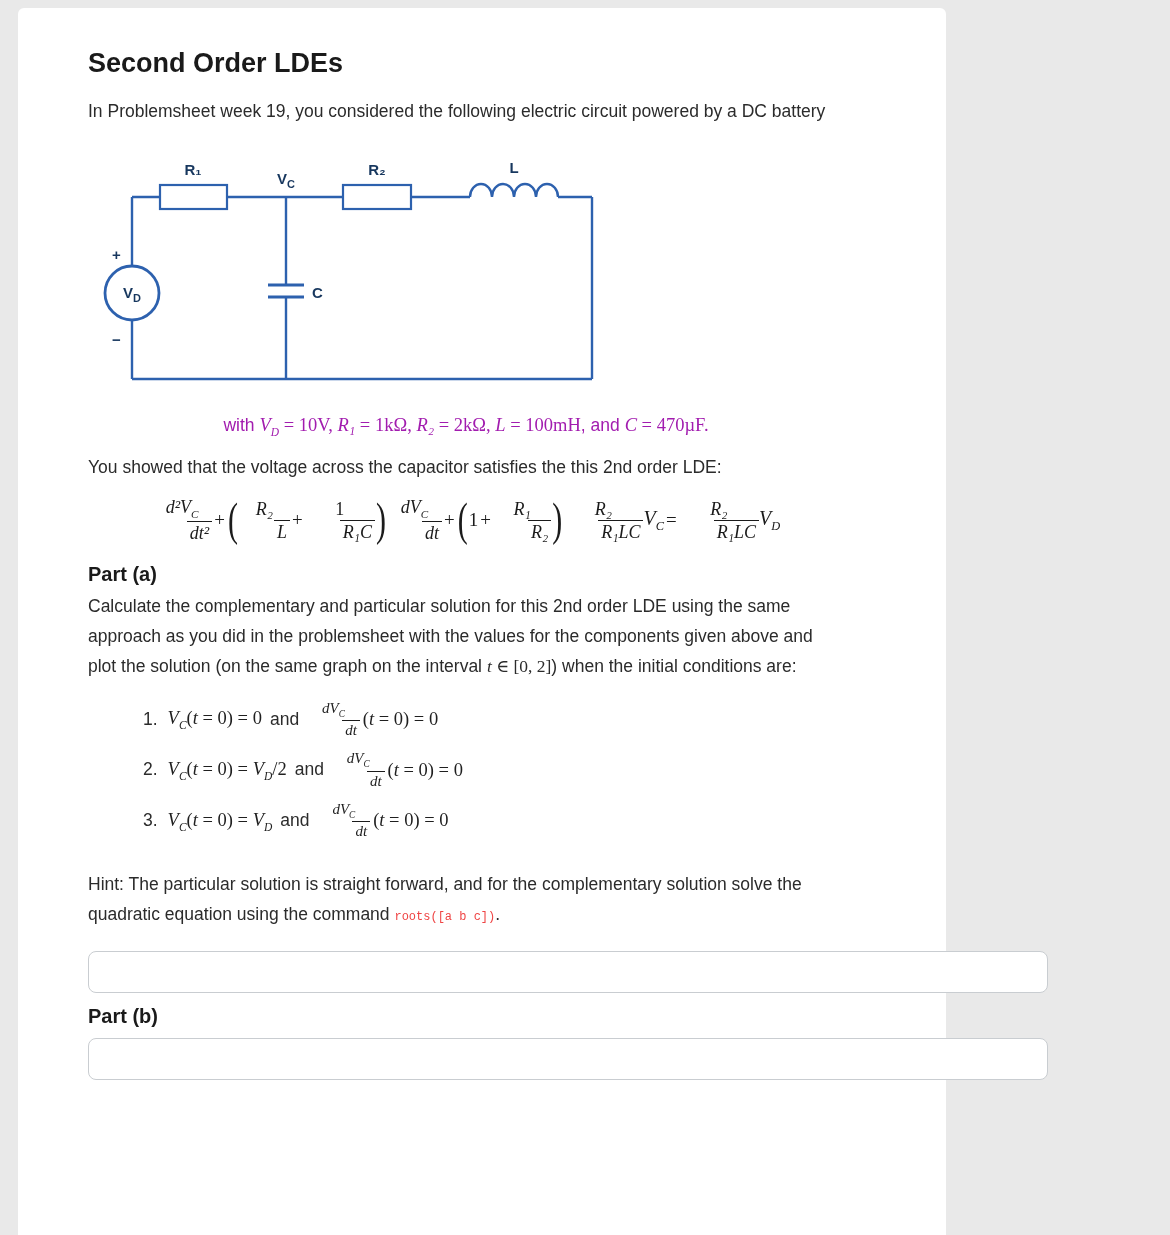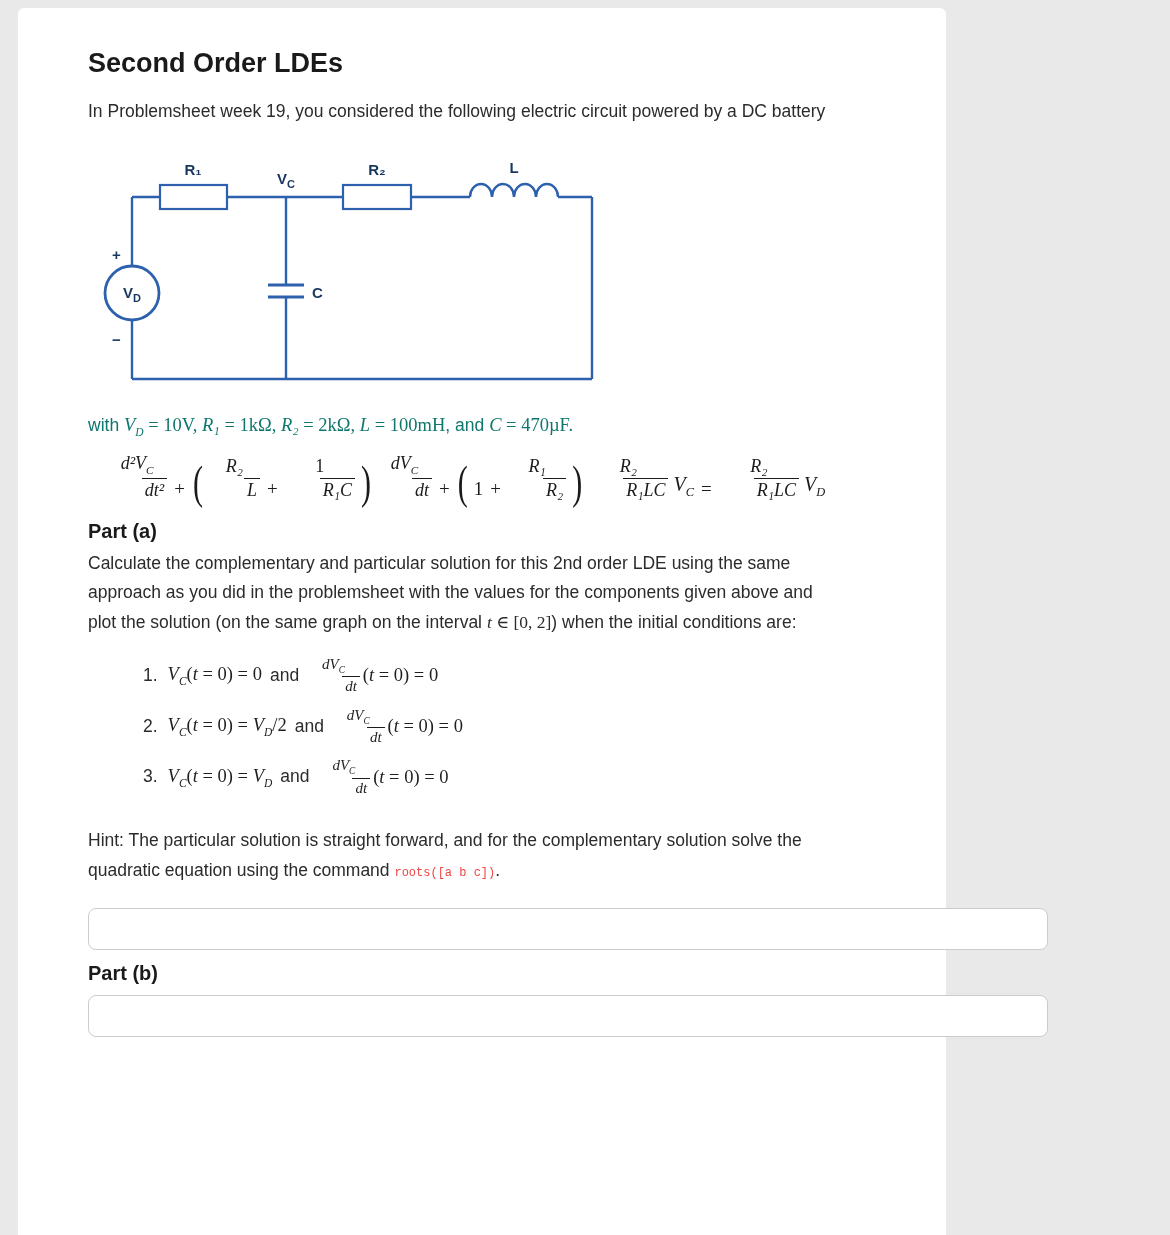--- a/index.html
+++ b/index.html
@@ -26,23 +26,23 @@
   .compbox{fill:#ffffff;stroke:var(--wire,#2d61ae);stroke-width:2.2;}
   .source{fill:none;stroke:var(--wire,#2d61ae);stroke-width:2.8;}
   .clabel{font:700 15px "Liberation Sans",sans-serif;fill:var(--component-label,#17375e);}
   .csub{font-size:11px;}
 
   
   .mi{font-family:"Liberation Serif","DejaVu Serif",serif;font-style:italic;}
   .mr{font-family:"Liberation Serif","DejaVu Serif",serif;font-style:normal;}
   .sans{font-family:"Liberation Sans",sans-serif;font-size:17.5px;}
   .msub{font-size:0.62em;font-style:italic;font-family:"Liberation Serif","DejaVu Serif",serif;}
-  .values{font-size:18.5px;margin:26px 0 16px;font-family:"Liberation Serif","DejaVu Serif",serif;color:#0f766e;}
+  .values{font-size:18.5px;margin:26px 0 16px;font-family:"Liberation Serif","DejaVu Serif",serif;color:#a21caf;text-align:center;}
 
-  .equation{display:flex;justify-content:center;align-items:flex-end;gap:5px;margin:6px 0 20px;color:#1b1b1b;font-size:20px;max-width:960px;}
+  .equation{display:flex;justify-content:center;align-items:center;margin:6px 0 20px;color:#1b1b1b;font-size:20px;max-width:960px;}
   .frac{display:inline-flex;flex-direction:column;align-items:center;text-align:center;line-height:1.12;vertical-align:middle;}
   .equation .frac{font-size:18px;}
   .frac .num{padding:0 3px 1px;display:inline-block;}
   .frac .den{border-top:1.3px solid #1b1b1b;padding:1px 3px 0;display:inline-block;margin-left:35px;}
   .op{margin:0 2px;font-size:19px;}
   .paren{font-family:"Liberation Serif","DejaVu Serif",serif;font-size:30px;transform:scaleY(1.55);display:inline-block;font-weight:400;margin:0 1px;}
   .vtok{font-size:20px;}
   .one{font-size:19px;}
 
   
@@ -81,20 +81,21 @@
       <text class="clabel" x="277" y="18" text-anchor="middle">R₂</text>
       <text class="clabel" x="414" y="16" text-anchor="middle">L</text>
       <text class="clabel" x="12" y="103">+</text>
       <text class="clabel" x="12" y="188">−</text>
       <text class="clabel" x="32" y="141" text-anchor="middle"><tspan>V</tspan><tspan class="csub" dy="4">D</tspan></text>
       <text class="clabel" x="212" y="141">C</text>
     </svg>
 
     <p class="values"><span class="sans">with </span><span class="mi">V</span><sub class="msub">D</sub><span class="mr"> = 10V</span><span class="mr">, </span><span class="mi">R₁</span><span class="mr"> = 1kΩ</span><span class="mr">, </span><span class="mi">R₂</span><span class="mr"> = 2kΩ</span><span class="mr">, </span><span class="mi">L</span><span class="mr"> = 100mH</span><span class="sans">, and </span><span class="mi">C</span><span class="mr"> = 470µF</span><span class="mr">.</span></p>
 
+    <p class="body">You showed that the voltage across the capacitor satisfies the this 2nd order LDE:</p>
 
     <div class="equation">
       <span class="frac">
           <span class="num"><span class="mi">d²V</span><sub class="msub">C</sub></span>
           <span class="den mi">dt²</span>
         </span>
       <span class="op mr">+</span>
       <span class="paren">(</span>
       <span class="frac">
           <span class="num mi">R₂</span>

